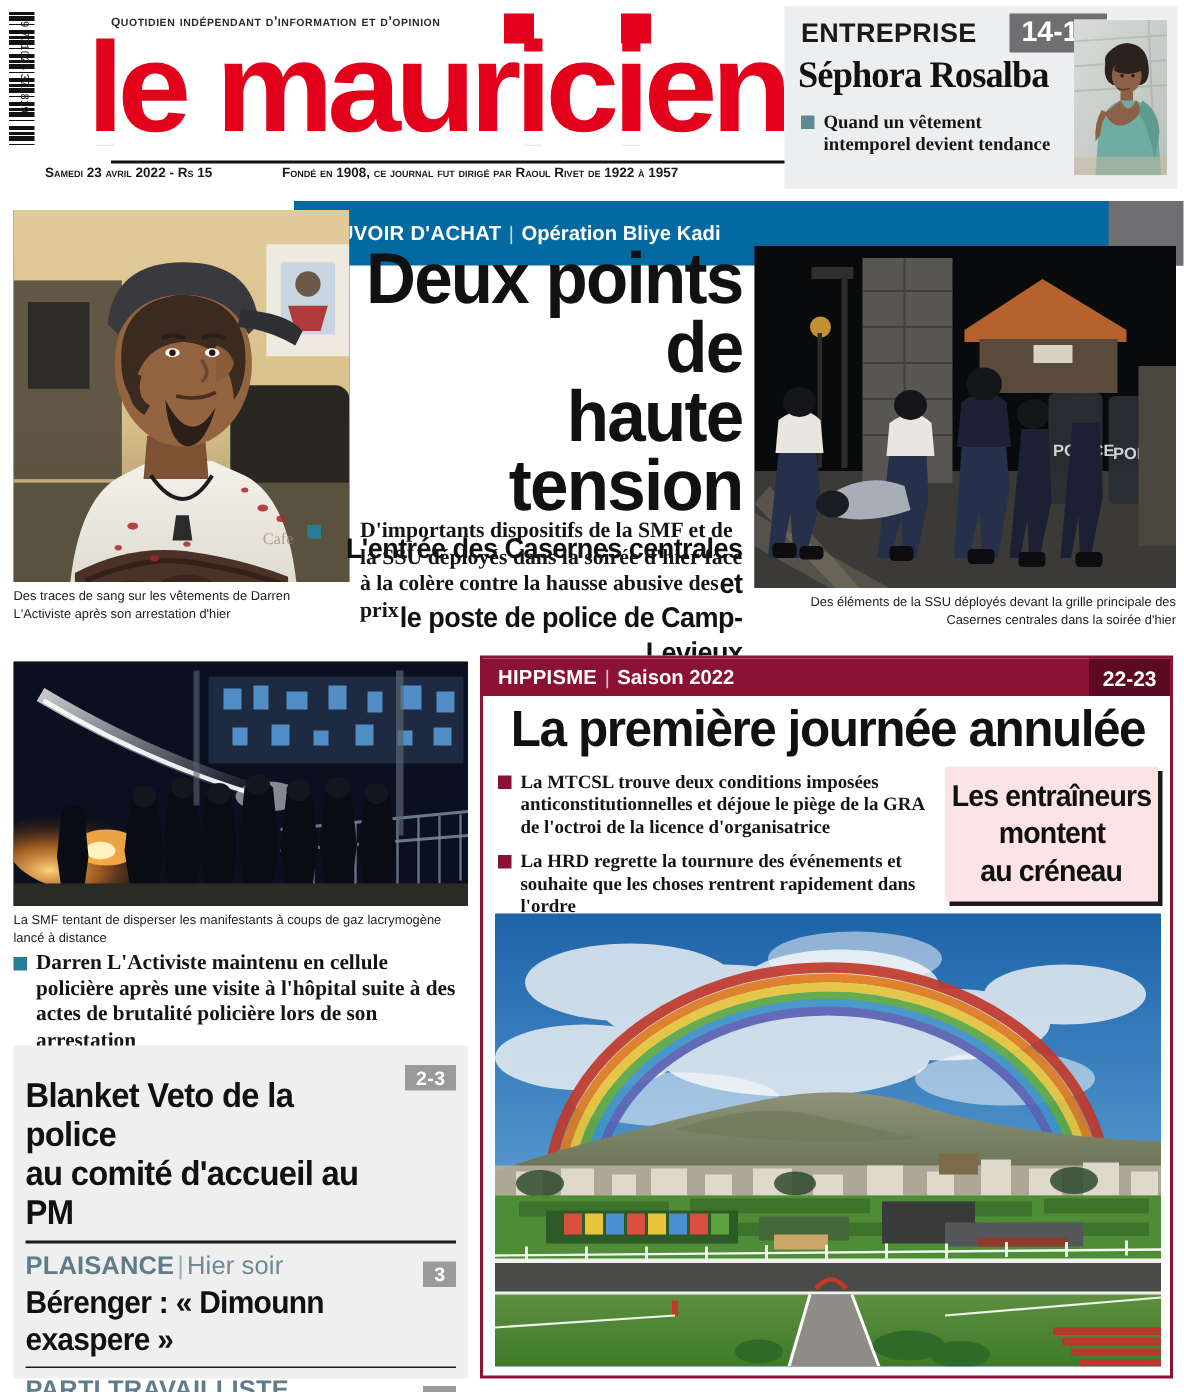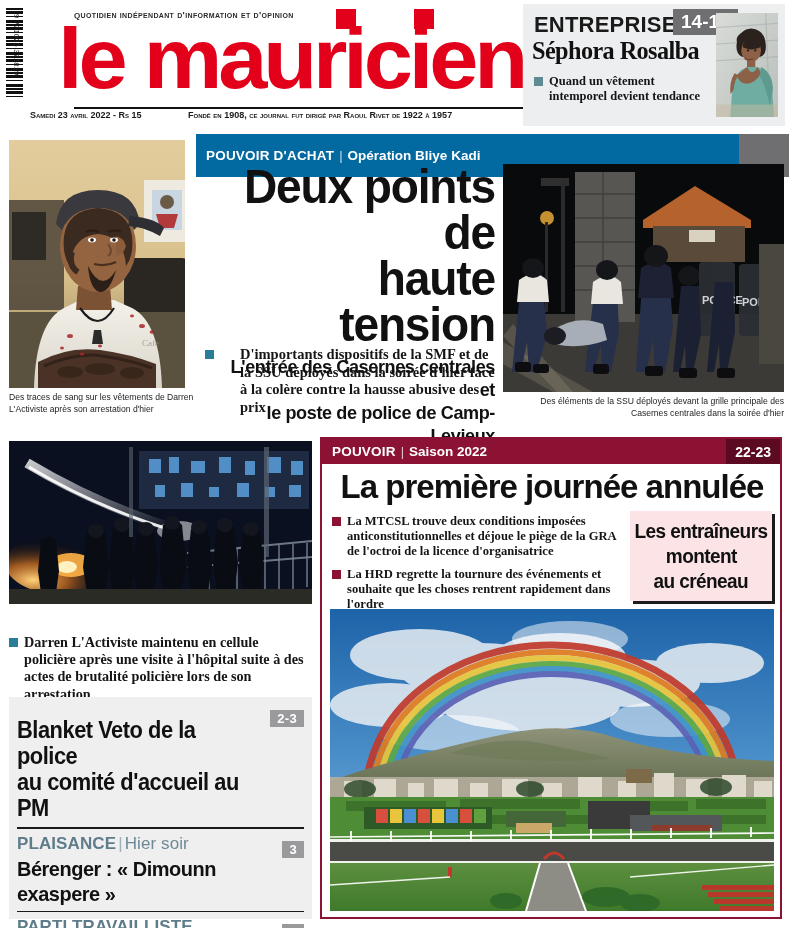--- a/index.html
+++ b/index.html
@@ -97,21 +97,21 @@
   .bullet-row { display: flex; align-items: flex-start; }
   .bullet-row .btxt { flex: 1; }
 
   
   #topstory { position: absolute; left: 0; top: 134px; width: 789px; height: 300px; }
   #ts-bar {
     position: absolute; left: 196px; top: 0; width: 593px; height: 43px;
     background: #0369a1;
   }
   #ts-photo-left {
-    position: absolute; left: 9px; top: 6px; width: 176px; height: 248px;
+    position: absolute; left: 9px; top: 6px; width: 224px; height: 248px;
     overflow: hidden; background: #be185d;
   }
   #ts-cap-left {
     position: absolute; left: 9px; top: 258px; width: 188px;
     font-size: 8.6px; line-height: 11.6px; color: #1c1c1c;
   }
   #ts-head {
     position: absolute; left: 205px; top: 30px; width: 290px;
   }
   .bighead {
@@ -246,21 +246,21 @@
     <div class="redsq" style="left:414px;top:9px;width:20px;height:20px;"></div>
 
     <div id="masthead-rule"></div>
     <div class="mh-date">Samedi 23 avril 2022 - Rs 15</div>
     <div class="mh-founded">Fondé en 1908, ce journal fut dirigé par Raoul Rivet de 1922 à 1957</div>
     <div class="mh-url">lemauricien.com</div>
   </div>
 
   <div style="position:absolute;left:523px;top:4px;width:262px;height:122px;background:#eceef0;">
 
-    <div style="position:absolute;left:11px;top:8px;font-size:22px;font-weight:bold;color:#1a1a1a;letter-spacing:.2px;">ENTREPRISE</div>
+    <div style="position:absolute;left:11px;top:8px;font-size:18px;font-weight:bold;color:#1a1a1a;letter-spacing:.2px;">ENTREPRISE</div>
 
     <div style="position:absolute;left:150px;top:5px;background:#6f6f72;color:#fff;font-weight:bold;font-size:19px;padding:2px 8px;">14-15</div>
 
     <div style="position:absolute;left:9px;top:33px;width:180px;font-family:'Liberation Serif',serif;font-weight:bold;font-size:25px;line-height:27px;color:#111;letter-spacing:-.6px;transform:scaleX(.97);transform-origin:left top;">Séphora Rosalba</div>
 
     <div class="bullet-row" style="position:absolute;left:11px;top:70px;width:168px;font-family:'Liberation Serif',serif;font-size:12.5px;line-height:15px;font-weight:bold;color:#151515;">
       <span class="bsq" style="background:#5f8a93;margin-top:3px;"></span>
       <span class="btxt">Quand un vêtement intemporel devient tendance</span>
     </div>
 
@@ -540,20 +540,21 @@
         <ellipse cx="190" cy="86" rx="8" ry="7"></ellipse>
           <ellipse cx="216" cy="84" rx="8" ry="7"></ellipse>
         <ellipse cx="242" cy="88" rx="8" ry="7"></ellipse>
       </g>
       <rect x="0" y="148" width="303" height="15" fill="#2a2b25"></rect>
       <rect x="255" y="6" width="5" height="110" fill="#5a6470" opacity=".7"></rect>
       <rect x="120" y="6" width="4" height="90" fill="#5a6470" opacity=".6"></rect>
     </svg>
   </div>
 
+  <div id="mid-cap">La SMF tentant de disperser les manifestants à coups de gaz lacrymogène lancé à distance</div>
 
   <div class="bullet-row" id="mid-bullet">
     <span class="bsq" style="background:#2a7d96;margin-top:4px;"></span>
     <span class="btxt">Darren L'Activiste maintenu en cellule policière après une visite à l'hôpital suite à des actes de brutalité policière lors de son arrestation</span>
   </div>
 
   <div id="briefs">
 
     <div class="brief" style="padding-top:20px;">
       <div class="brief-head" style="font-size:23px;line-height:26px;width:250px;">Blanket Veto de la police</div>
@@ -575,21 +576,21 @@
       <div class="brief-label">PARTI TRAVAILLISTE</div>
       <div class="brief-head" style="font-size:21px;line-height:25px;width:260px;margin-top:2px;">Boolell : « Le GM nous mène</div>
 
       <div class="brief-badge" style="right:8px;top:1px;">6</div>
     </div>
   </div>
 
   <div id="hippisme">
 
     <div id="hp-bar" class="secbar">
-      <span class="sb-title">POUVOIR</span>
+      <span class="sb-title">HIPPISME</span>
       <span class="sb-sep">|</span>
       <span class="sb-sub">Saison 2022</span>
       <span id="hp-badge">22-23</span>
     </div>
 
     <div id="hp-head">La première journée annulée</div>
 
     <div id="hp-bullets">
       <div class="bullet-row" style="margin-bottom:7px;">
         <span class="bsq" style="background:#8c1233;margin-top:3px;"></span>

